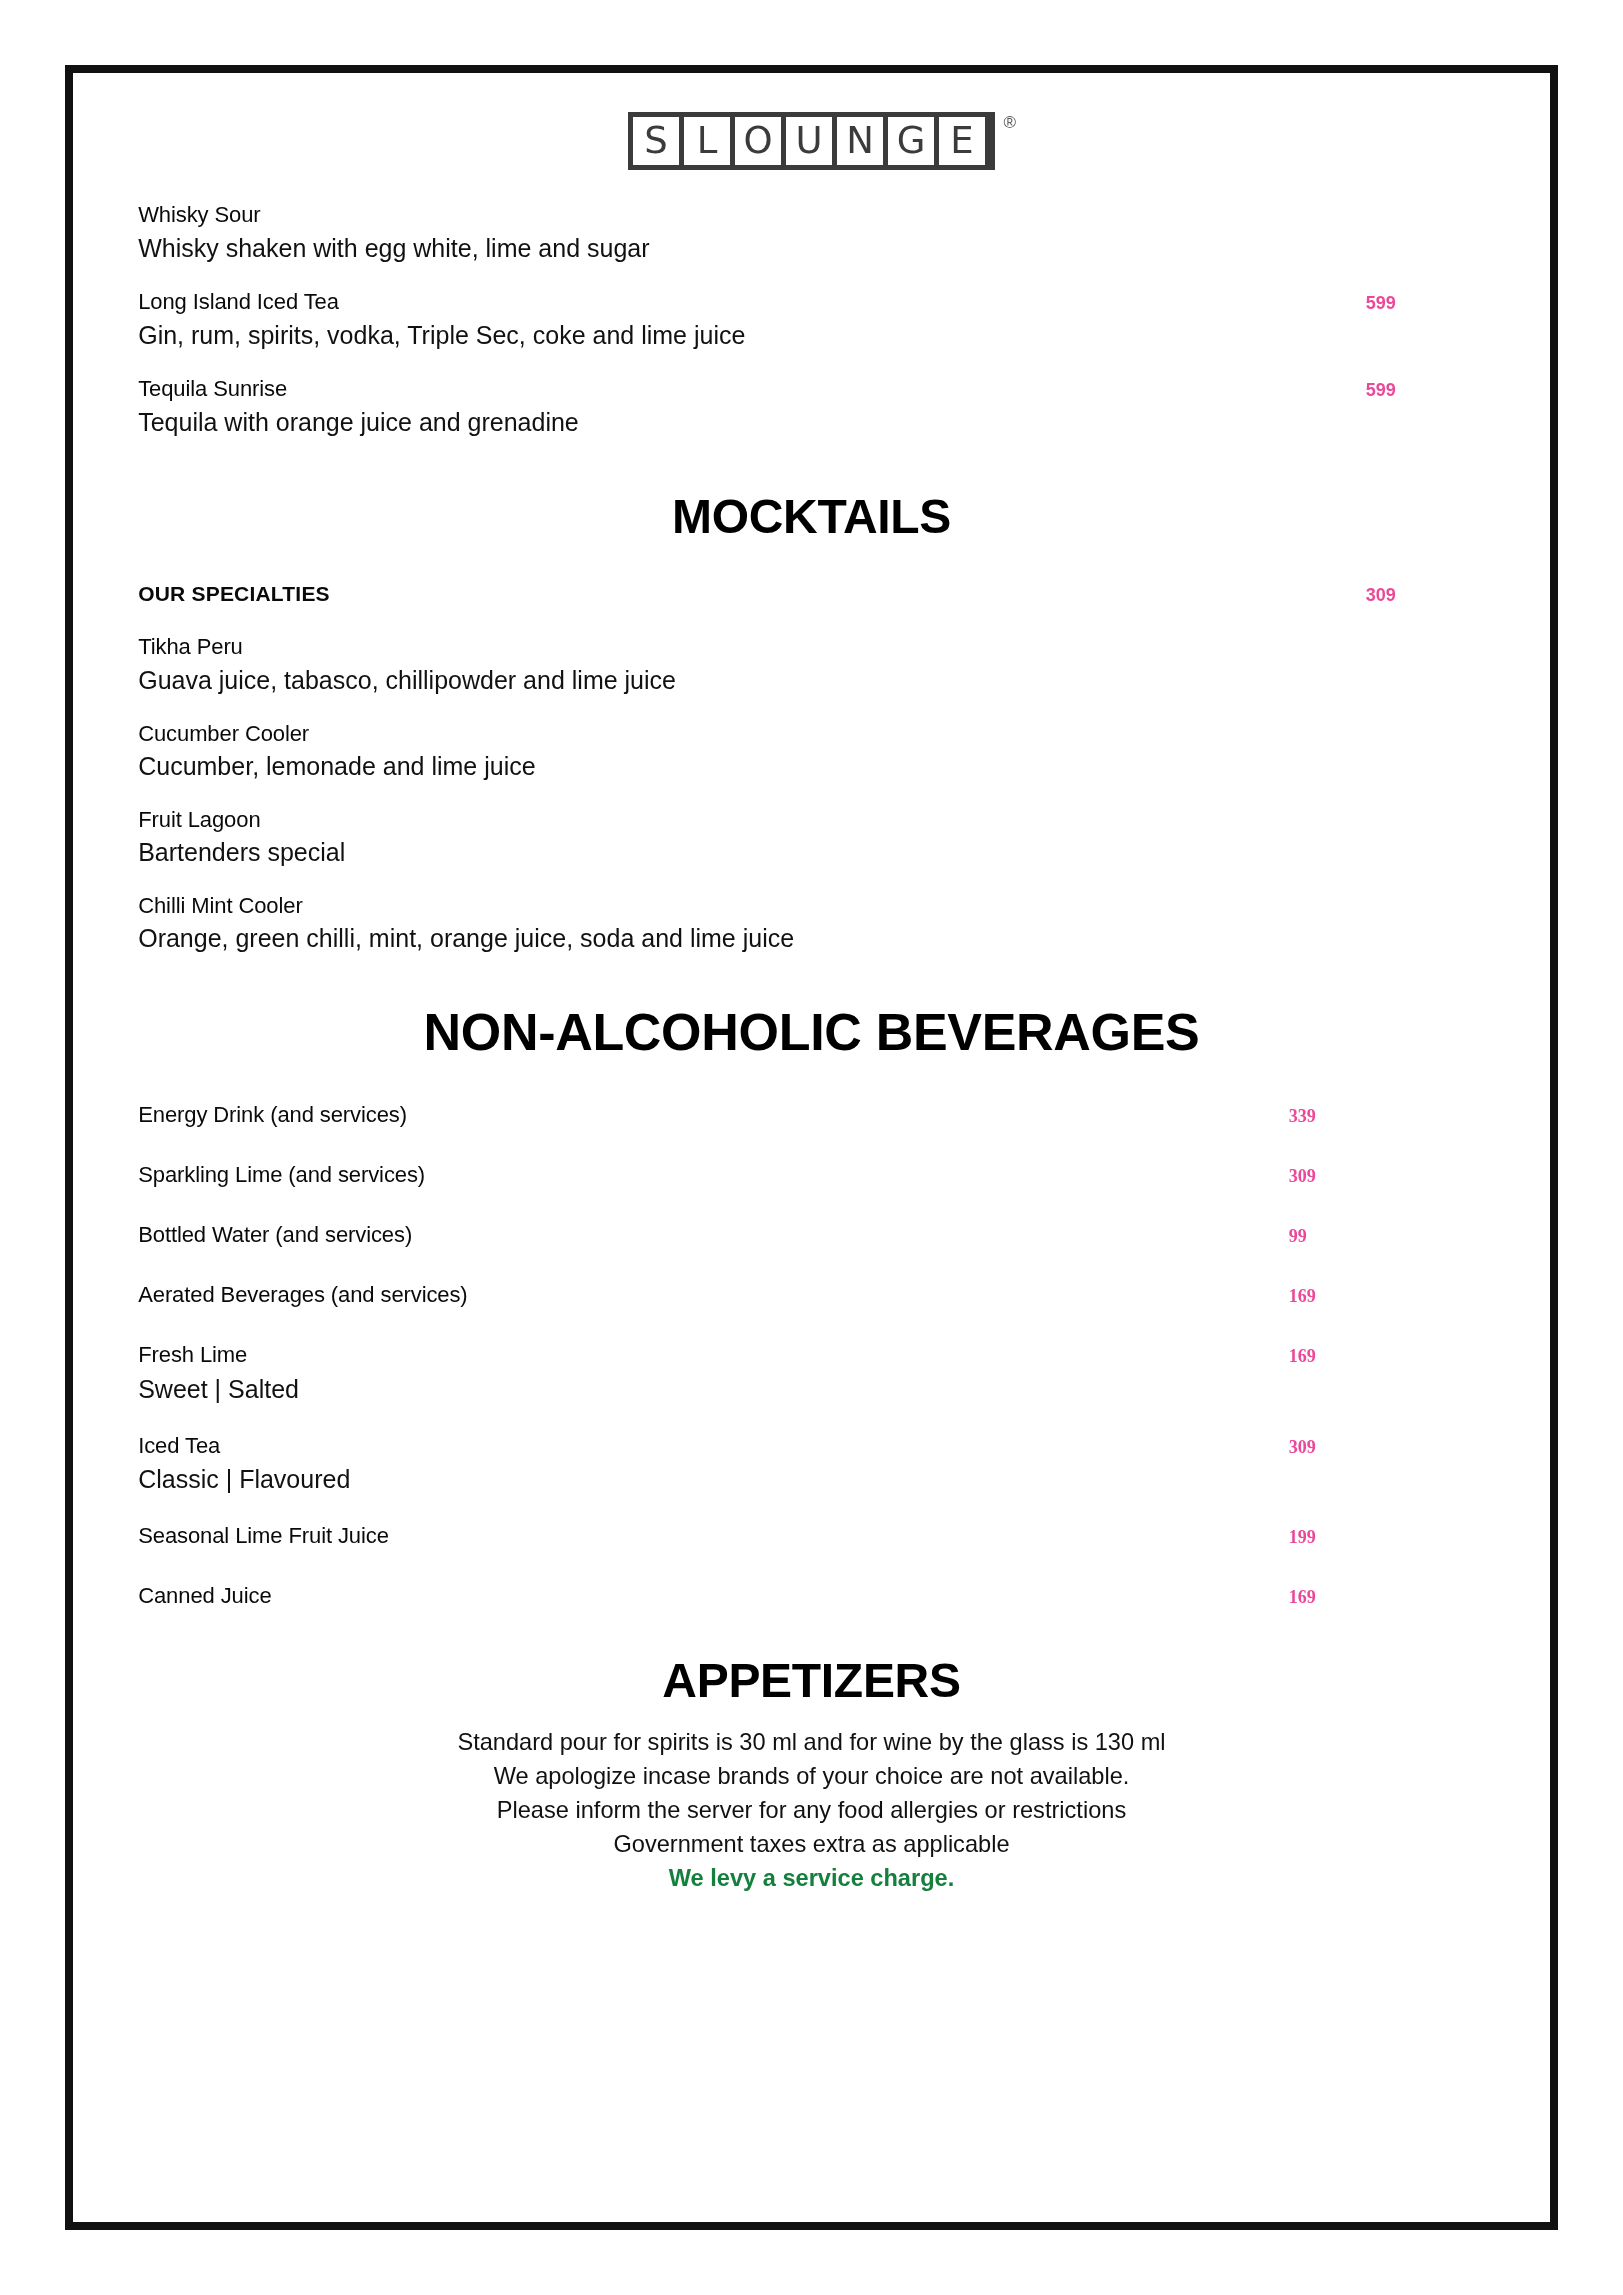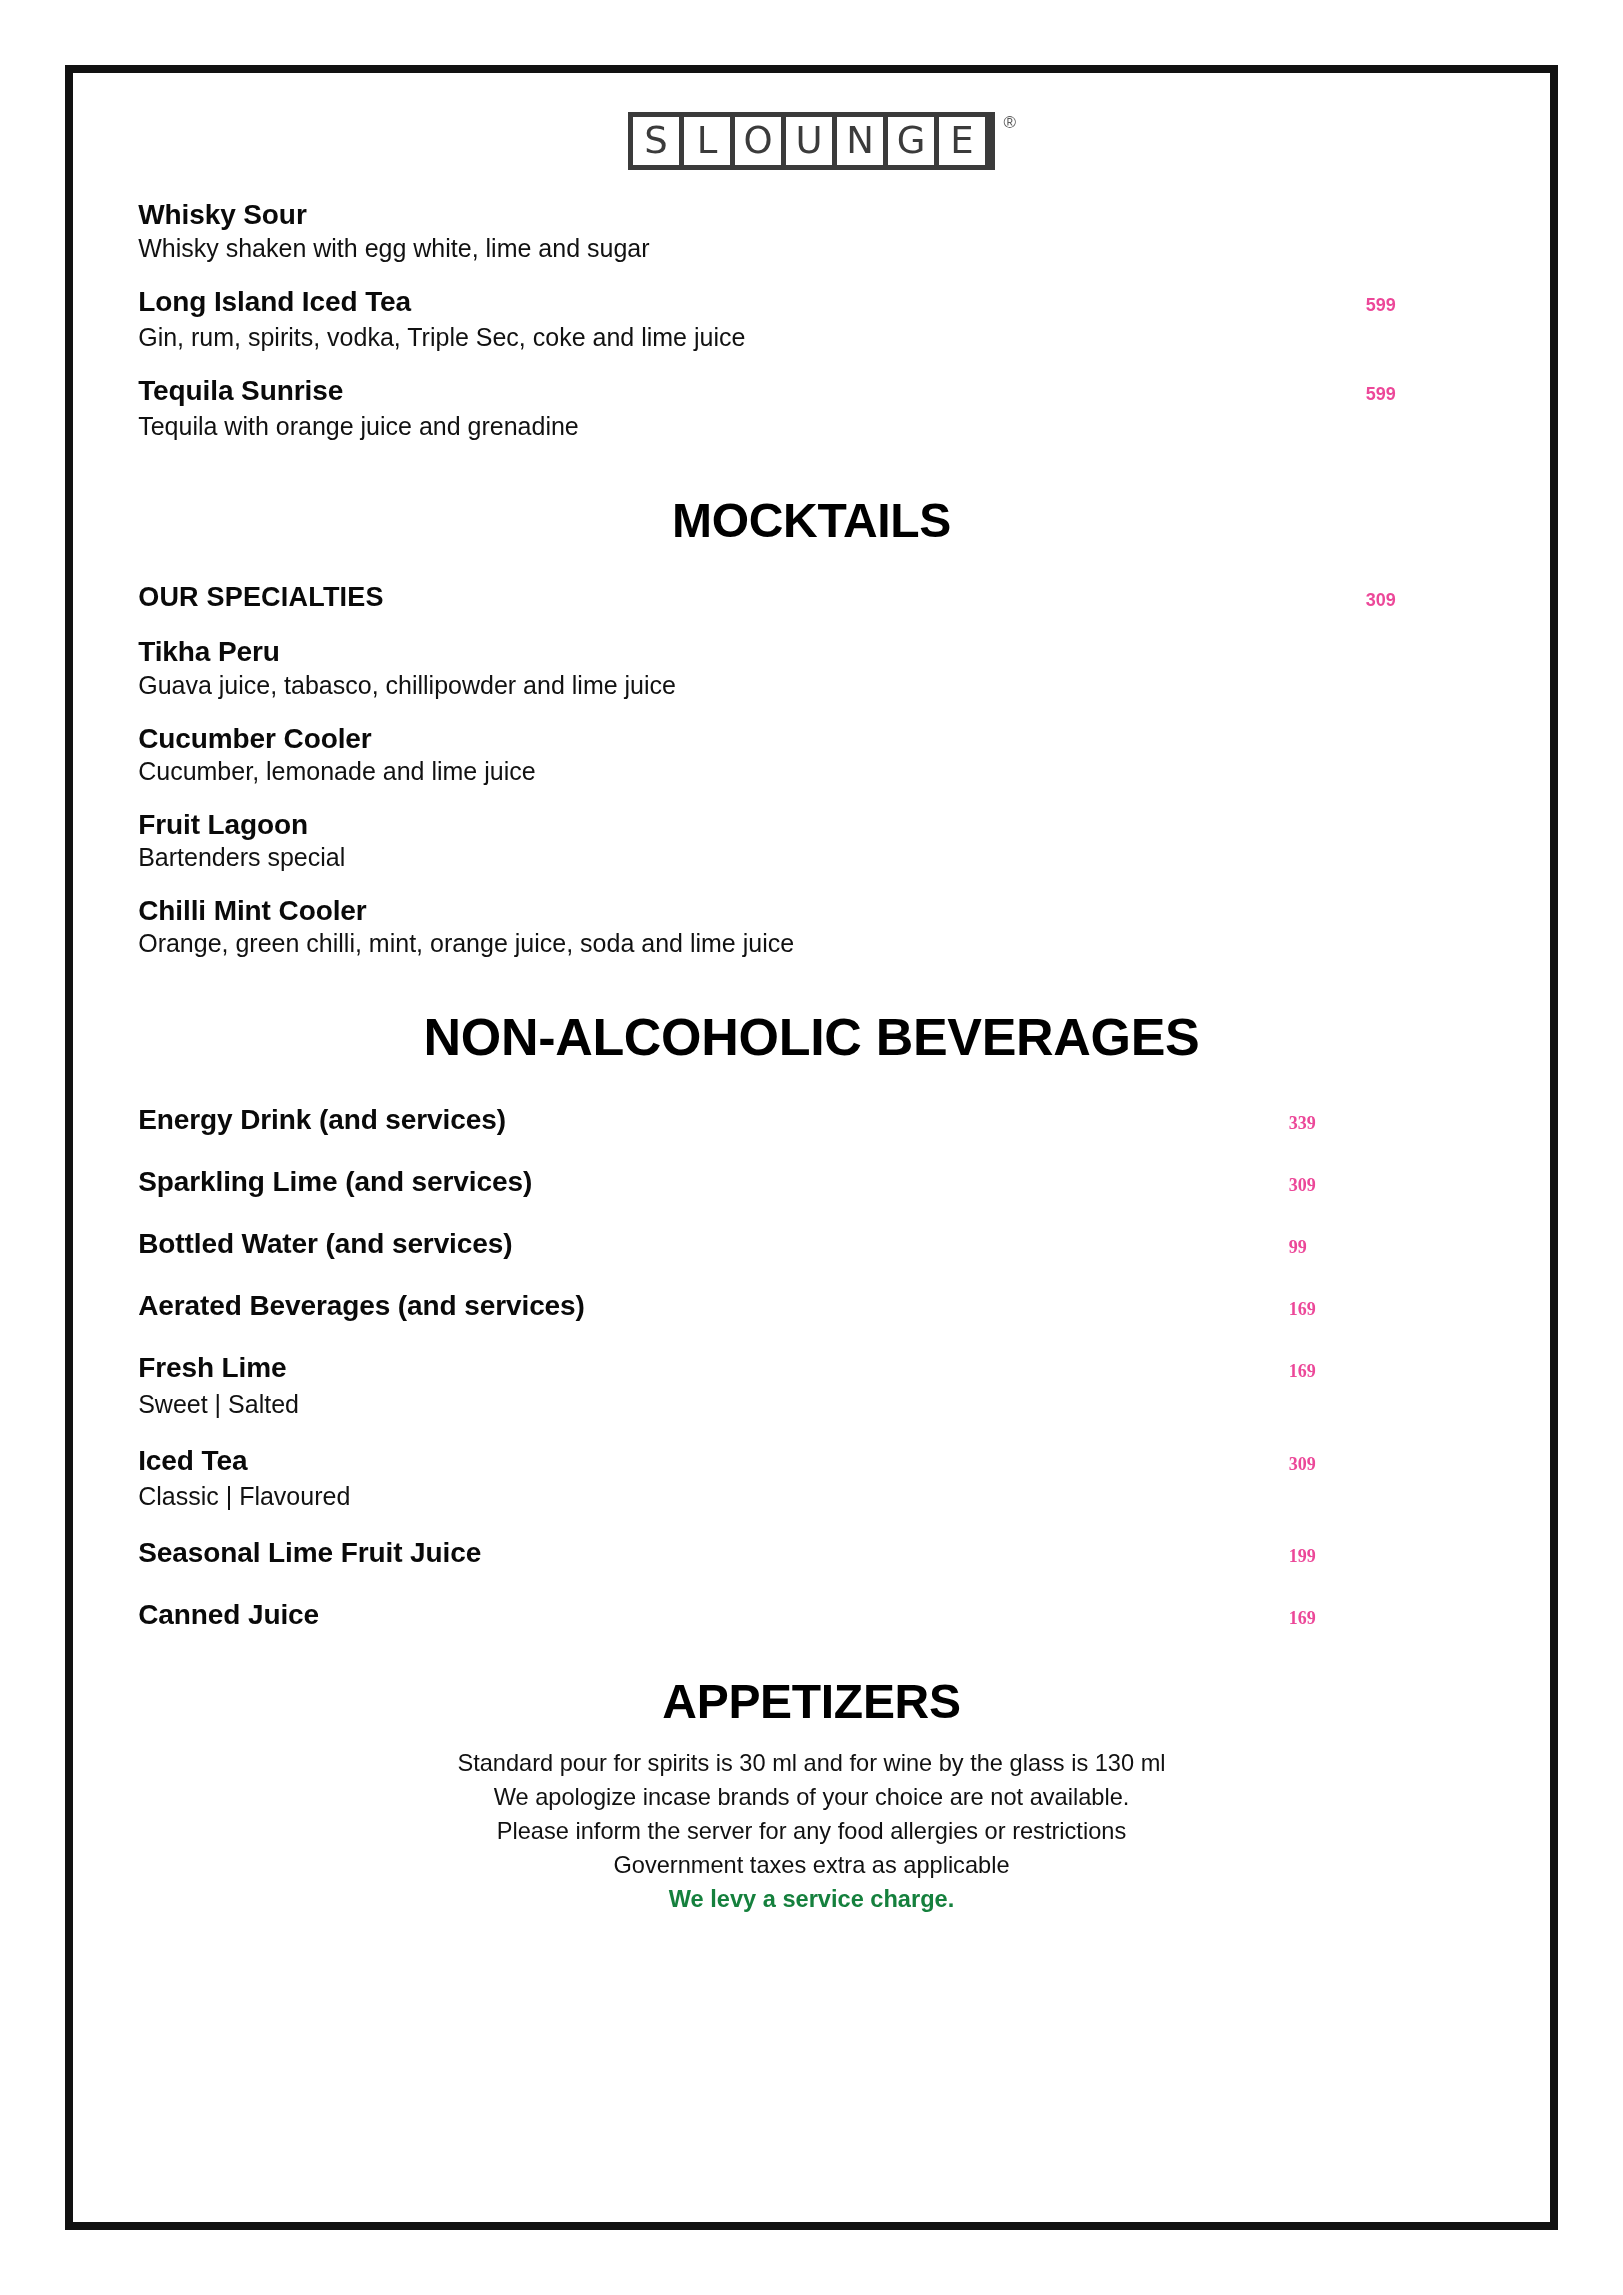--- a/index.html
+++ b/index.html
@@ -107,22 +107,22 @@
     position: relative;
     margin-bottom: 22px;
   }
   .item-row {
     display: flex;
     align-items: baseline;
     justify-content: flex-start;
   }
   .item-name {
     font-family: "Liberation Sans", sans-serif;
-    font-weight: bold;
-    font-size: 28px;
+    font-weight: normal;
+    font-size: 22px;
     line-height: 30px;
     letter-spacing: -0.1px;
     color: #0a0a0a;
     flex: 0 0 auto;
   }
   .spacer { flex: 1 1 auto; }
   .item-price {
     font-family: "Liberation Sans", sans-serif;
     font-weight: bold;
     font-size: 18px;
@@ -163,21 +163,21 @@
     font-size: 52px;
     line-height: 59px;
   }
   .head-mocktails { margin-top: 50px; margin-bottom: 34px; }
   .head-nonalc   { margin-top: 48px; margin-bottom: 38px; }
   .head-appet    { margin-top: 41px; margin-bottom: 17px; }
 
   .subsection-head {
     font-family: "Liberation Sans", sans-serif;
     font-weight: bold;
-    font-size: 27px;
+    font-size: 21px;
     line-height: 31px;
     letter-spacing: 0.2px;
   }
 
   
   .bev { margin-bottom: 29px; }
   .bev.with-sub { margin-bottom: 25px; }
 
   
   .footer {

